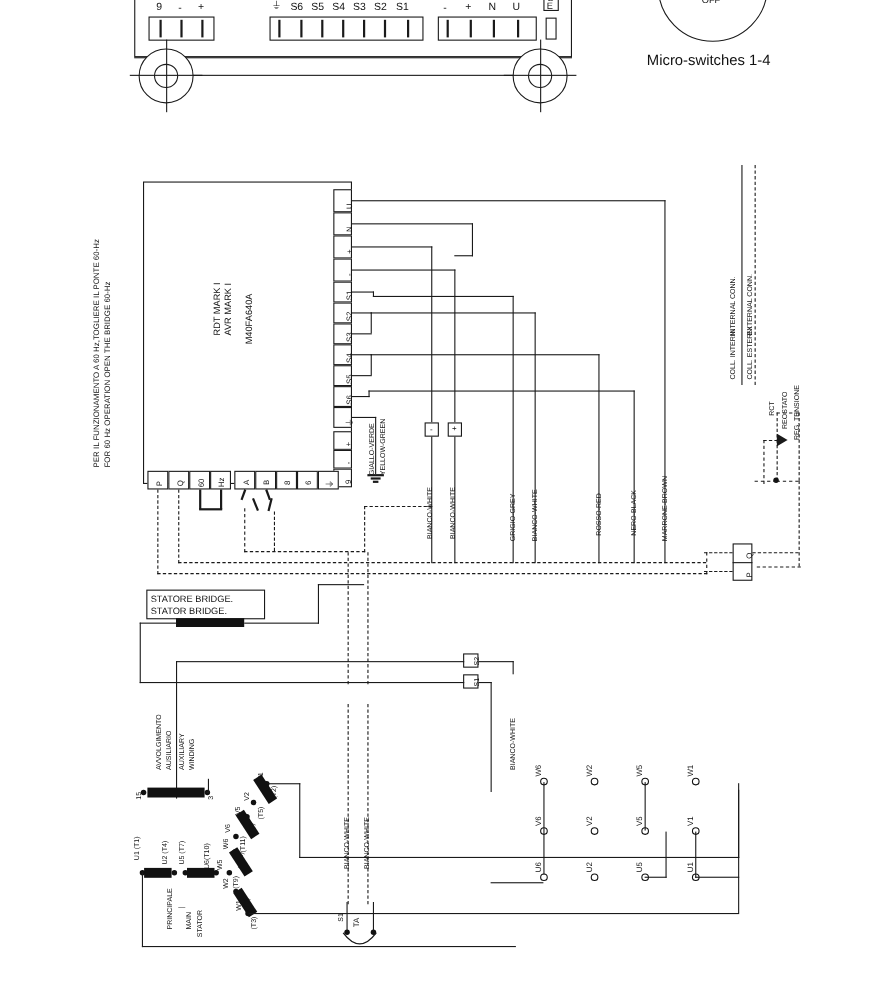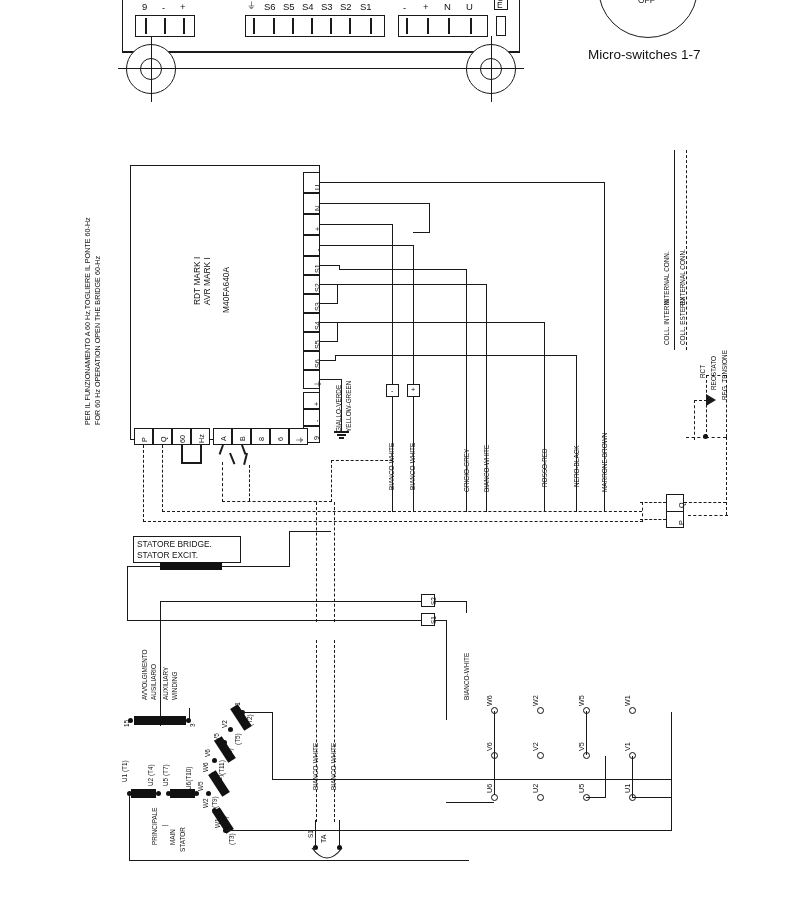--- a/index.html
+++ b/index.html
@@ -88,21 +88,21 @@
 <div class="circ" style="left:140px; top:58px; width:22px; height:22px;"></div>
 <div class="line hl" style="left:118px; top:68px; width:66px;"></div>
 <div class="line vl" style="left:151px; top:36px; height:66px;"></div>
 <div class="circ" style="left:466px; top:44px; width:50px; height:50px;"></div>
 <div class="circ" style="left:480px; top:58px; width:22px; height:22px;"></div>
 <div class="line hl" style="left:458px; top:68px; width:66px;"></div>
 <div class="line vl" style="left:491px; top:36px; height:66px;"></div>
 
 <div class="circ" style="left:598px; top:-62px; width:100px; height:100px;"></div>
 <div class="txt f8" style="left:638px; top:-4px;">OFF</div>
-<div class="txt f13" style="left:588px; top:48px;">Micro-switches 1-7</div>
+<div class="txt f13" style="left:588px; top:48px;">Micro-switches 1-4</div>
 
 <div class="box" style="left:130px; top:165px; width:190px; height:275px;"></div>
 
 <div class="vtxt f8" style="left:193px; top:305px;">RDT MARK I</div>
 <div class="vtxt f8" style="left:203px; top:305px;">AVR MARK I</div>
 <div class="vtxt f8" style="left:222px; top:313px;">M40FA640A</div>
 
 <div class="term" style="left:303px; top:172px; width:17px; height:21px;"></div>
 <div class="vtxt f7" style="left:314px; top:190px;">U</div>
 <div class="term" style="left:303px; top:193px; width:17px; height:21px;"></div>
@@ -265,21 +265,21 @@
 <div class="dash-v" style="left:642px; top:502px; height:20px;"></div>
 
 <div class="dash-v" style="left:222px; top:462px; height:40px;"></div>
 <div class="dash-h" style="left:222px; top:501px; width:110px;"></div>
 <div class="dash-v" style="left:249px; top:465px; height:36px;"></div>
 <div class="dash-v" style="left:331px; top:460px; height:42px;"></div>
 <div class="dash-h" style="left:331px; top:460px; width:62px;"></div>
 
 <div class="box" style="left:133px; top:536px; width:108px; height:27px;"></div>
 <div class="txt f8" style="left:137px; top:540px;">STATORE BRIDGE.</div>
-<div class="txt f8" style="left:137px; top:551px;">STATOR EXCIT.</div>
+<div class="txt f8" style="left:137px; top:551px;">STATOR BRIDGE.</div>
 <div class="blkbar" style="left:160px; top:562px; width:62px; height:8px;"></div>
 <div class="line hl" style="left:222px; top:566px; width:68px;"></div>
 <div class="line vl" style="left:289px; top:531px; height:36px;"></div>
 <div class="line hl" style="left:289px; top:531px; width:42px;"></div>
 <div class="line vl" style="left:140px; top:566px; height:0px;"></div>
 <div class="line hl" style="left:127px; top:566px; width:34px;"></div>
 <div class="line vl" style="left:127px; top:566px; height:55px;"></div>
 
 <div class="box" style="left:421px; top:594px; width:14px; height:13px;"></div>
 <div class="vtxt f6" style="left:431px; top:605px;">S2</div>

